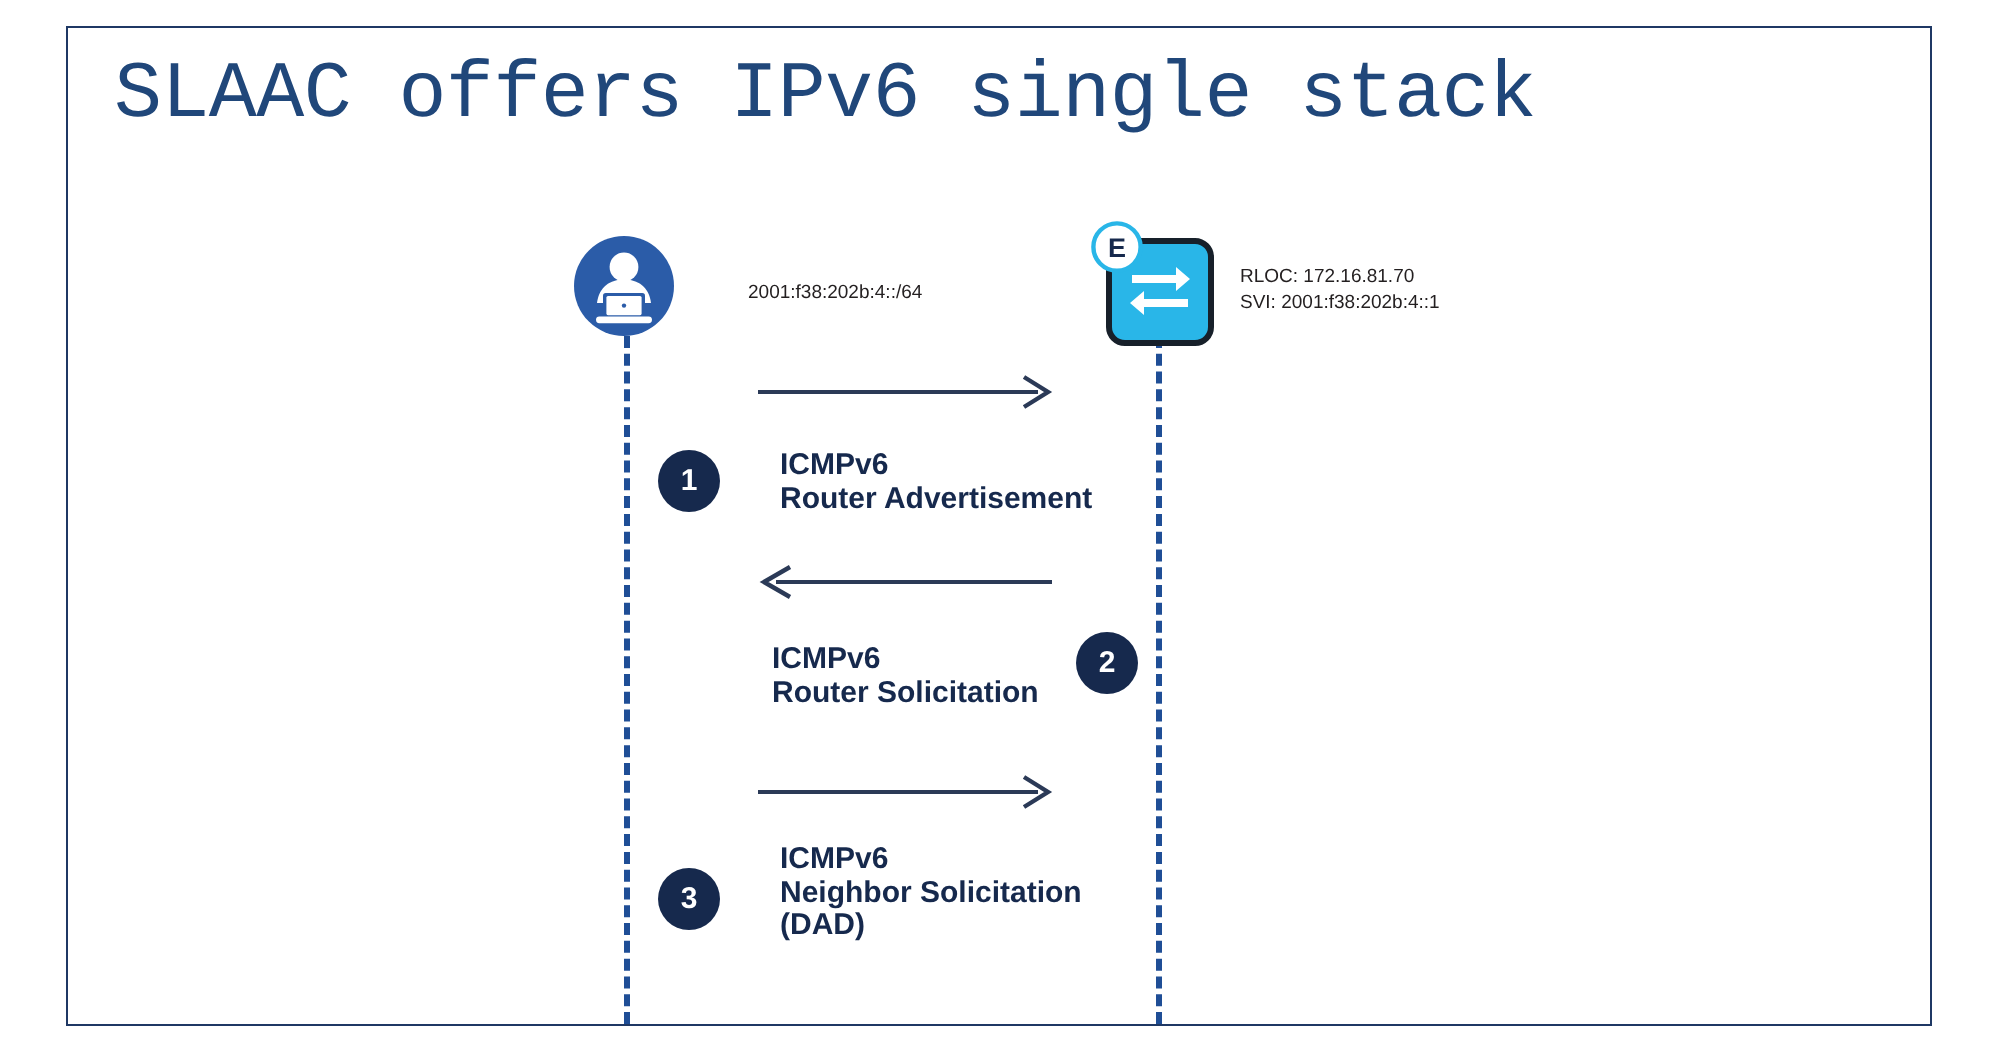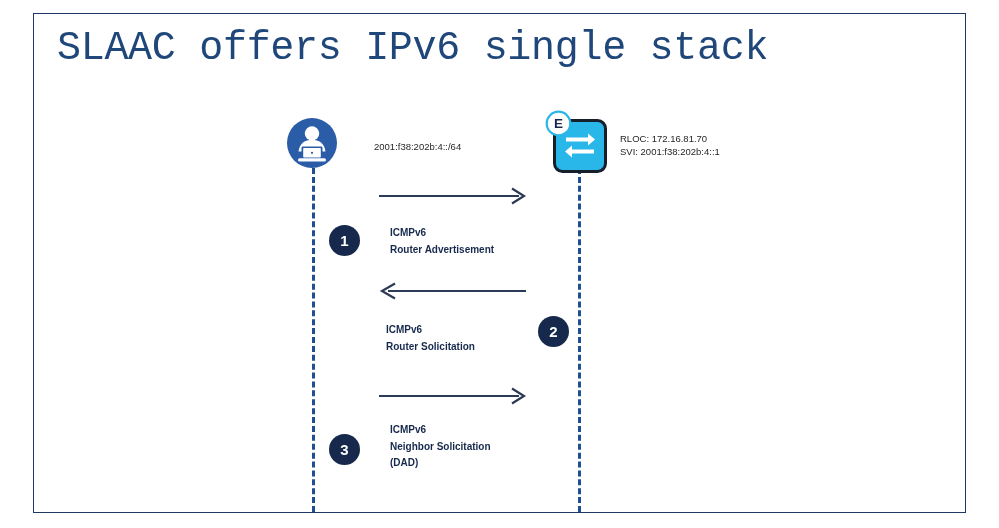--- a/index.html
+++ b/index.html
@@ -120,21 +120,21 @@
     justify-content: center;
     box-sizing: border-box;
   }
   #step-1-badge { left: 329px; top: 225px; }
   #step-2-badge { left: 538px; top: 316px; }
   #step-3-badge { left: 329px; top: 434px; }
 
   
   .step-label {
     position: absolute;
-    font-size: 10px;
+    font-size: 15px;
     font-weight: bold;
     line-height: 16.5px;
     color: #16294d;
     white-space: nowrap;
   }
   #step-1-label { left: 390px; top: 225px; }
   #step-2-label { left: 386px; top: 322px; }
   #step-3-label { left: 390px; top: 422px; }
 </style>
 </head>

